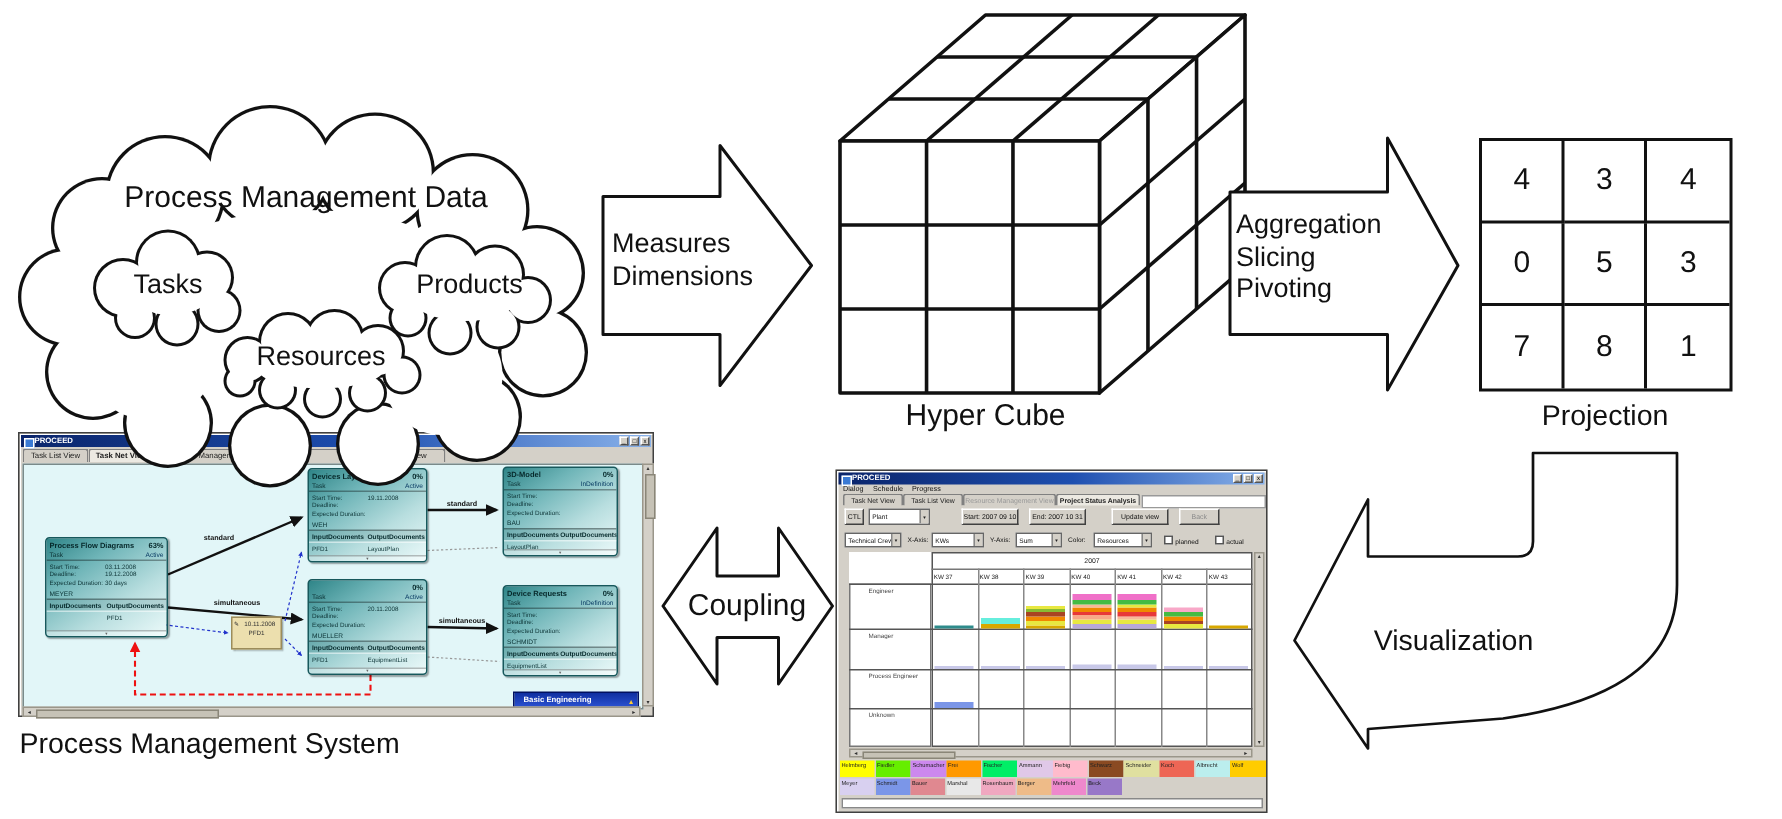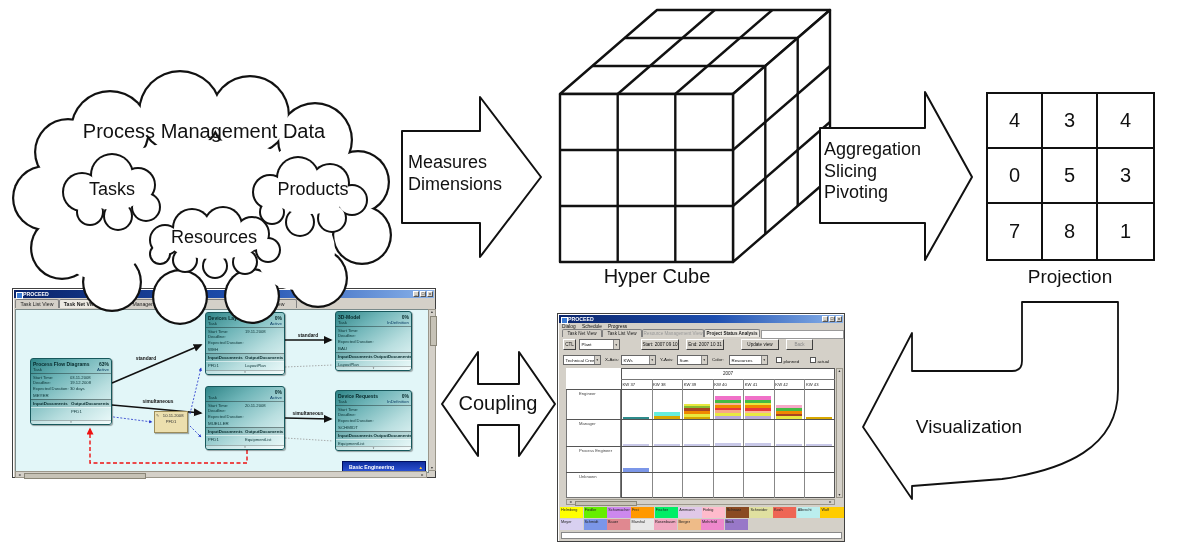--- a/index.html
+++ b/index.html
@@ -338,20 +338,21 @@
       <div class="sthumb" style="left:1px;top:6px;width:5px;height:28px"></div>
       <div class="sarrow" style="bottom:0">▼</div>
     </div>
     <div class="hsb" style="left:2px;top:182px;width:412px;height:7px">
       <div class="sarrow" style="left:1px;width:5px;line-height:6px">◄</div>
       <div class="sthumb" style="left:8px;top:1px;width:120px;height:4px"></div>
       <div class="sarrow" style="right:1px;left:auto;width:5px;line-height:6px">►</div>
     </div>
   </div>
 
+  <div id="pms-caption">Process Management System</div>
 
   <div class="win" id="win2" style="left:557px;top:313px;width:288px;height:229px;z-index:10">
     <div class="tbar">
       <span class="tico"></span>
       <span>PROCEED</span>
     </div>
     <div class="wbtn" style="right:16px">_</div>
     <div class="wbtn" style="right:9px">□</div>
     <div class="wbtn" style="right:2px">x</div>
 

